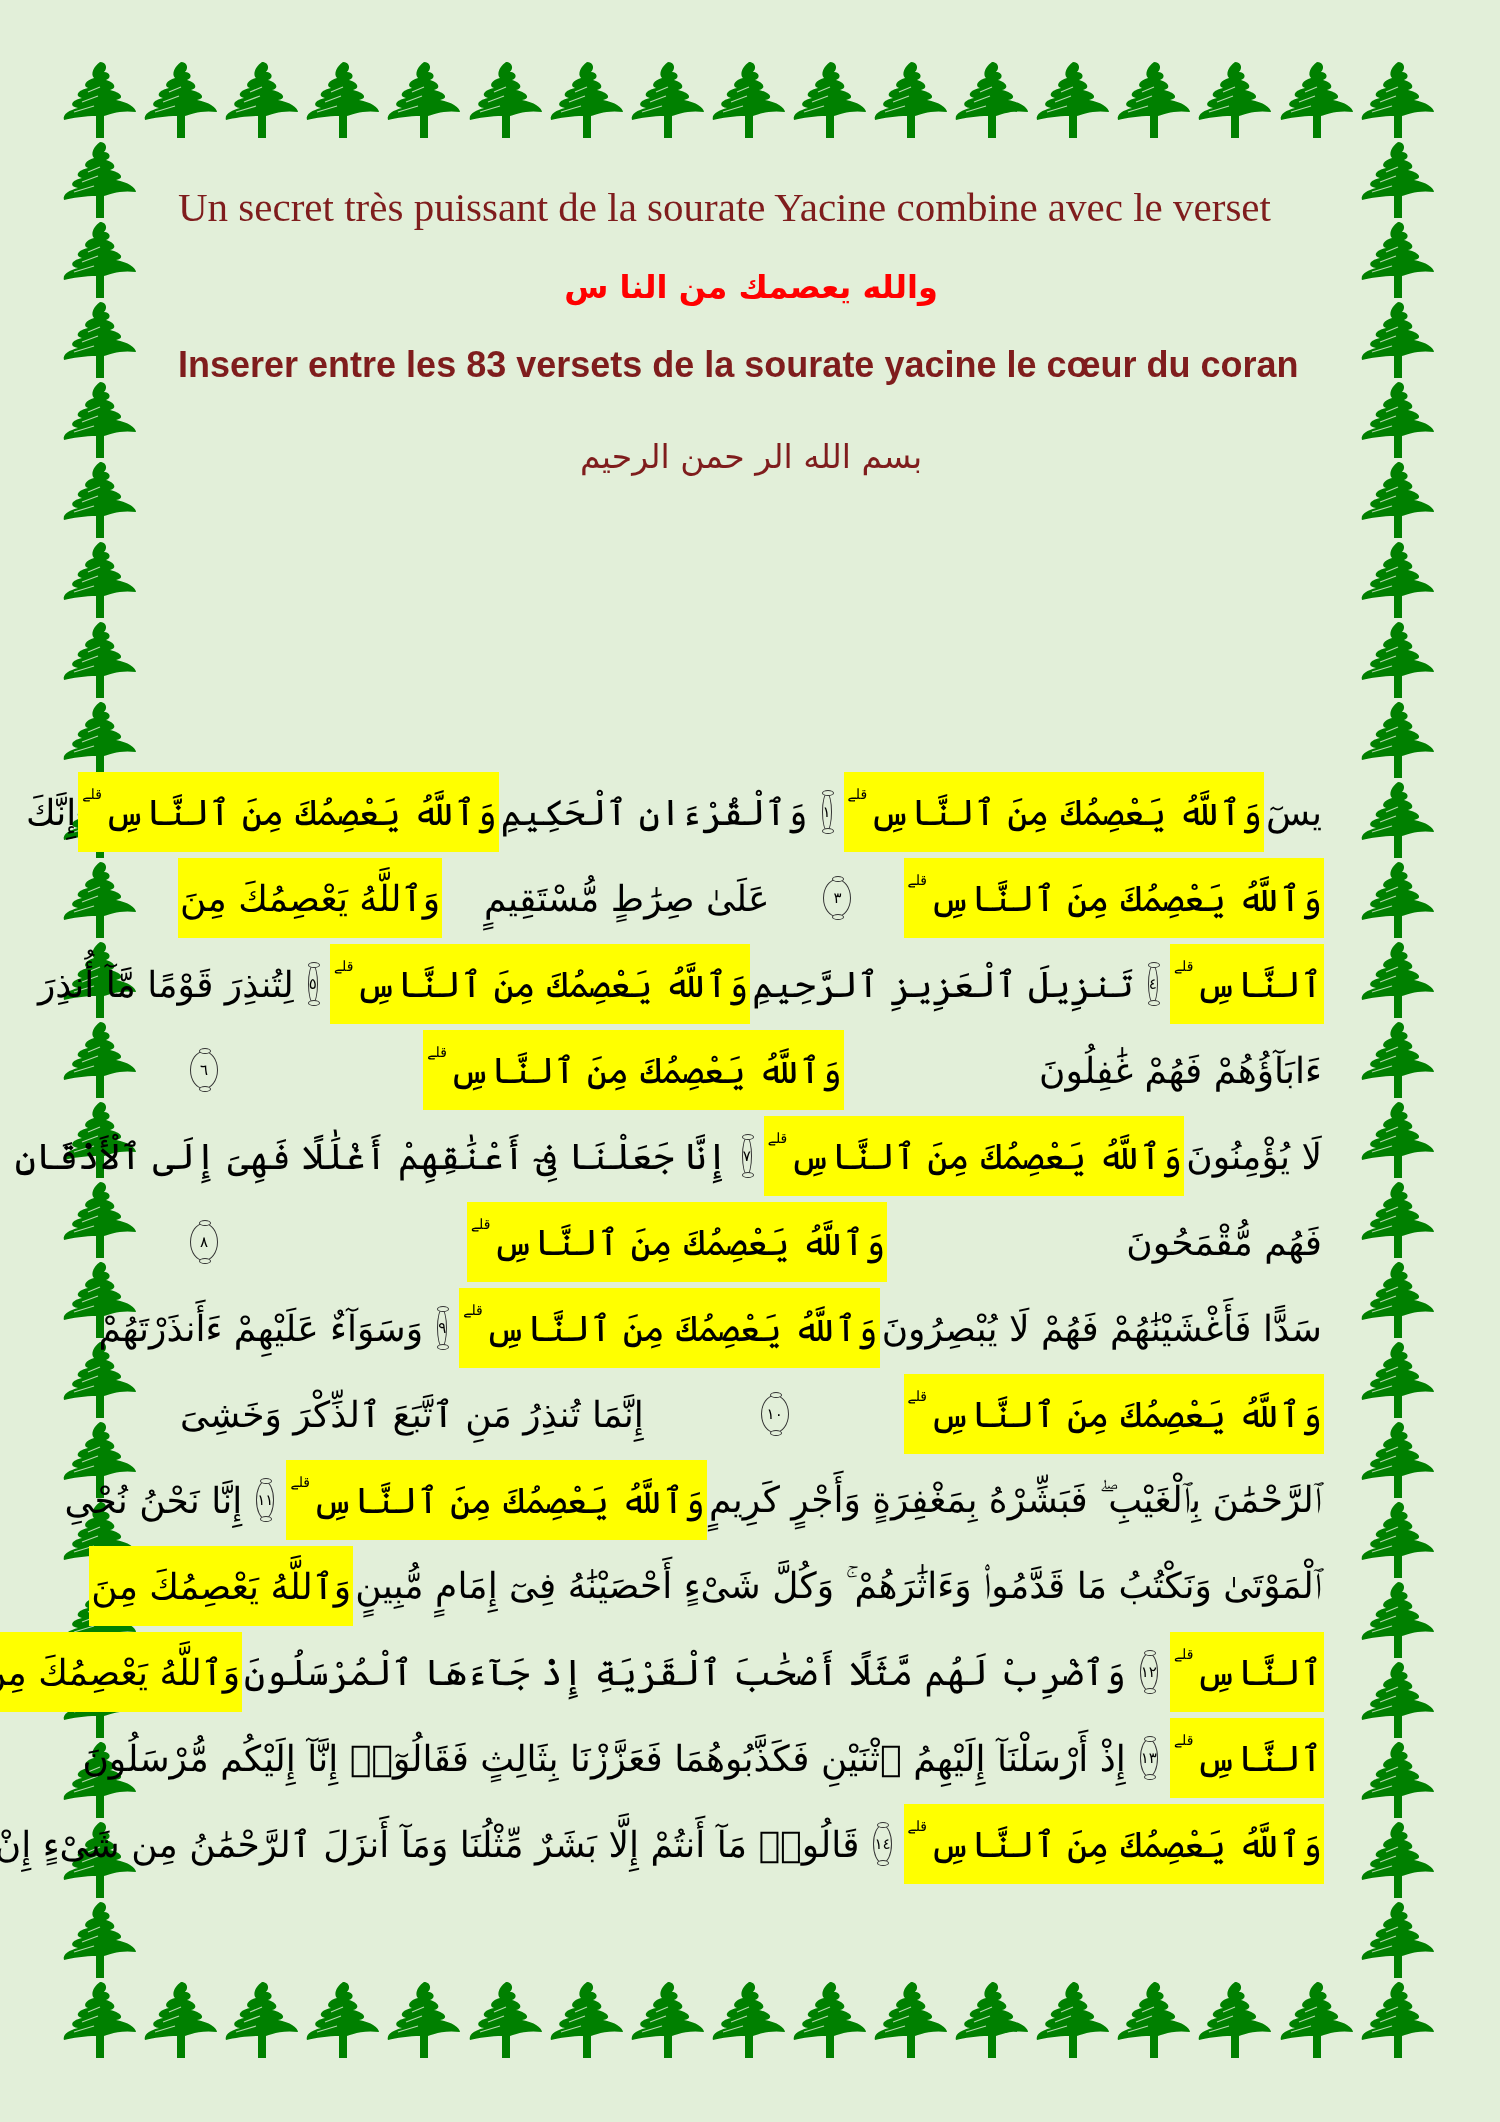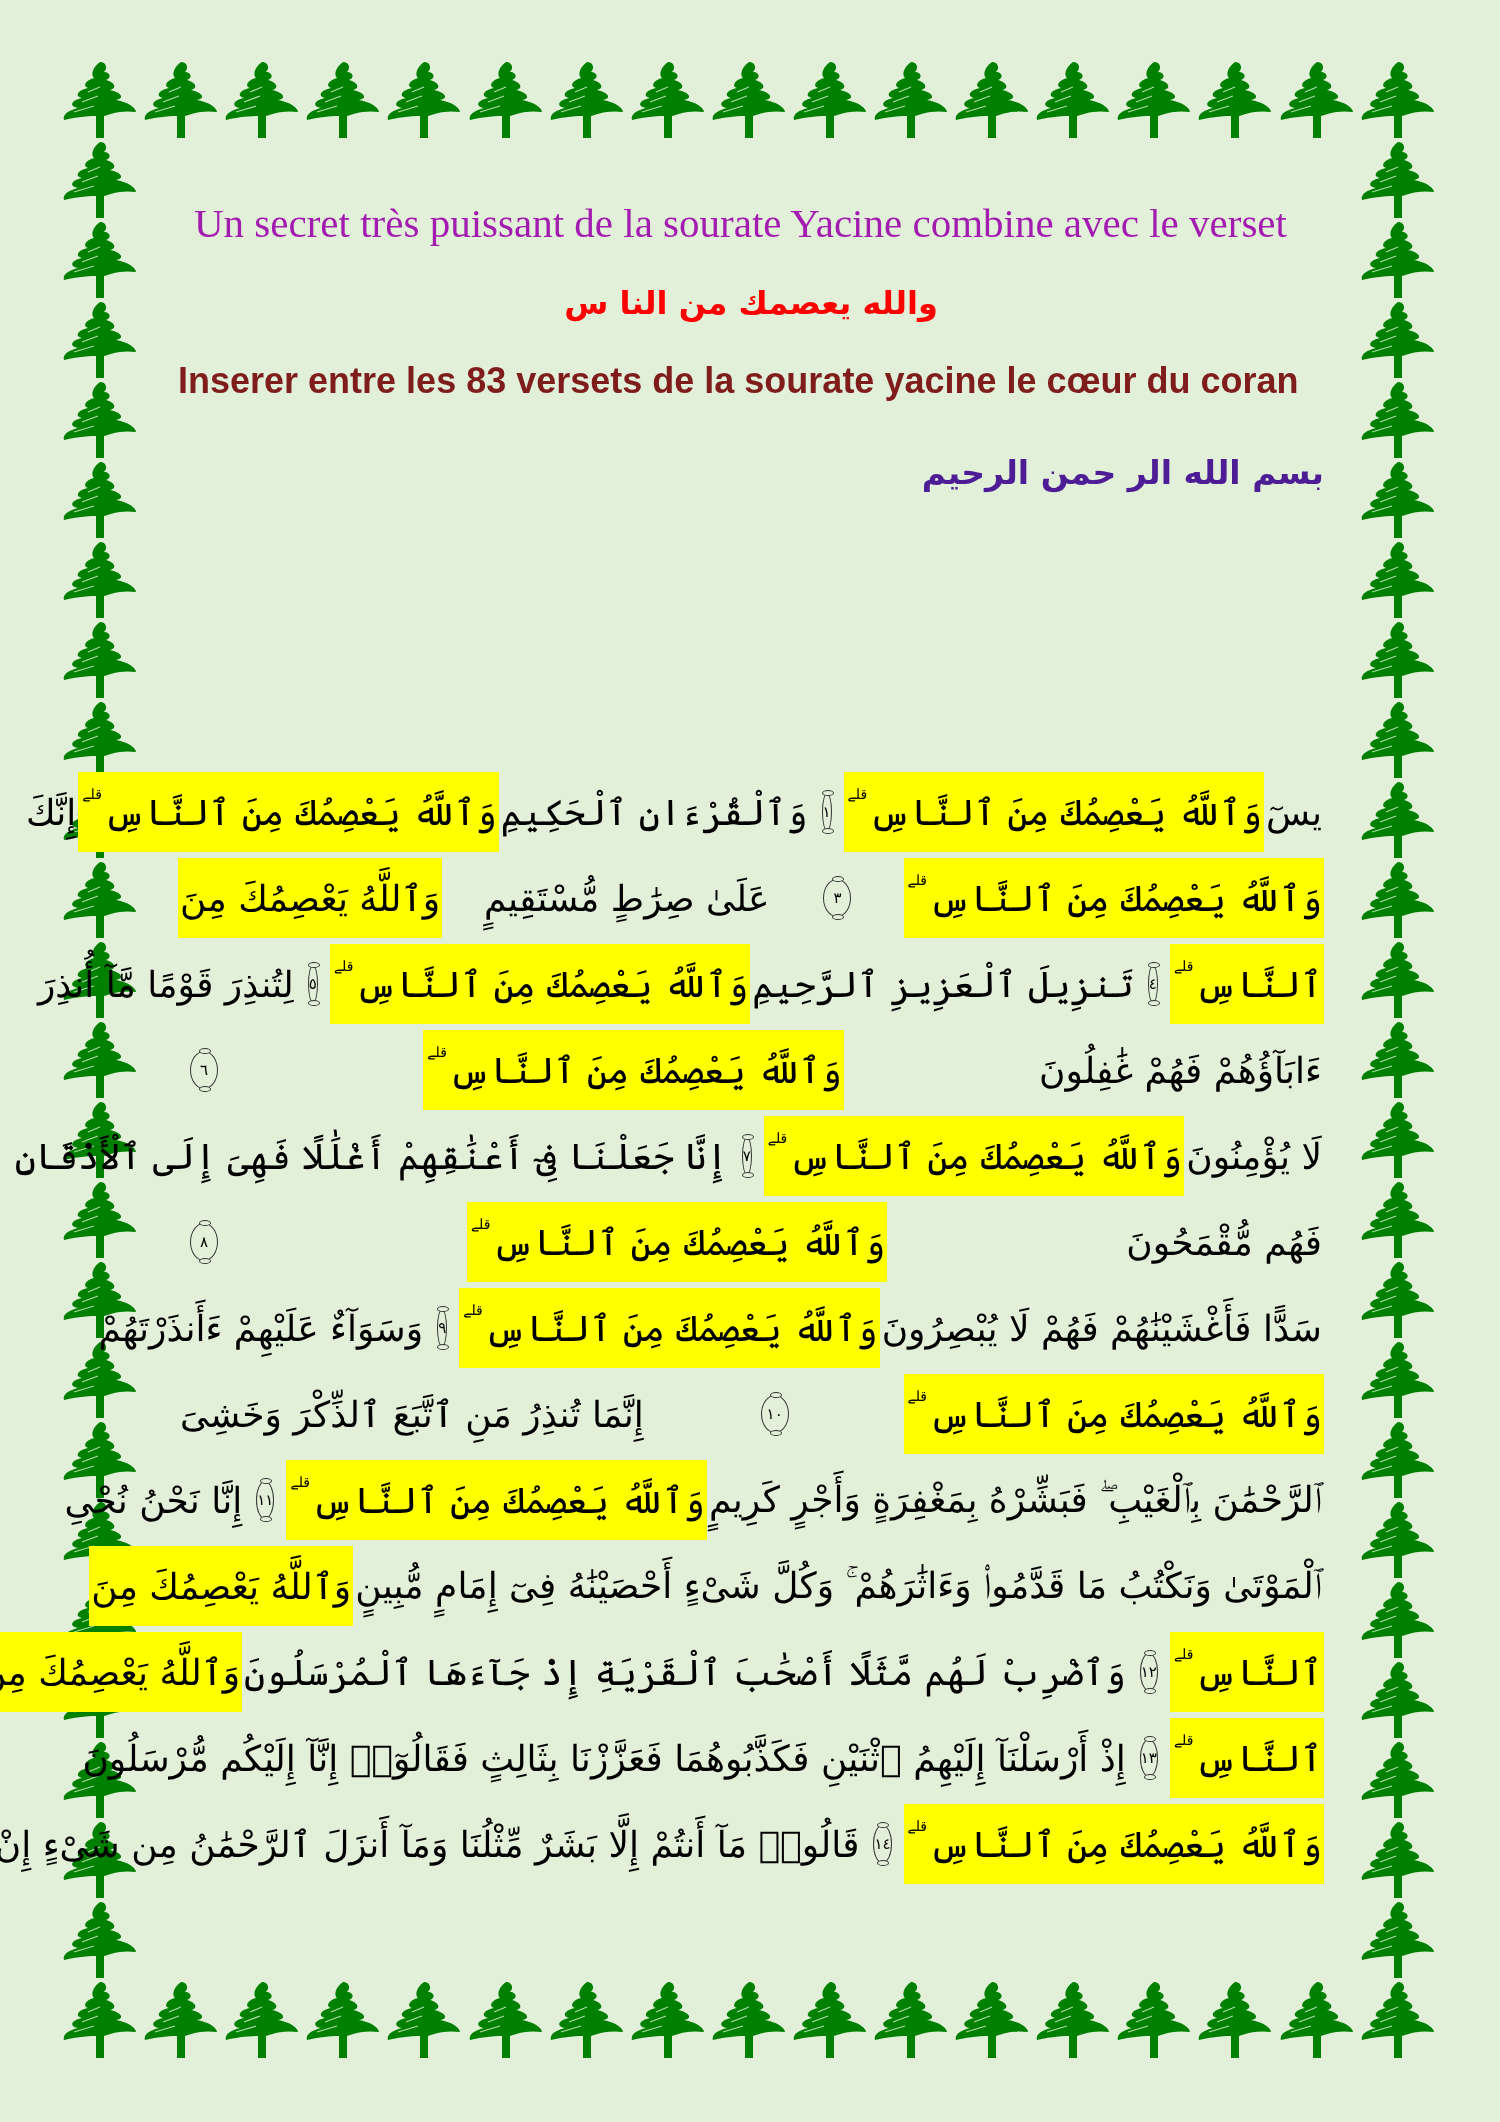--- a/index.html
+++ b/index.html
@@ -17,45 +17,45 @@
   .border-tree svg { width: 100%; height: 100%; display: block; }
   #content {
     position: absolute;
     left: 178px; top: 180px;
     width: 1146px;
   }
   .title {
     font-family: "Liberation Serif", serif;
     font-size: 41px;
     line-height: 54px;
-    color: #a21caf;
-    margin: 16px;
+    color: #7f1d1d;
+    margin: 0;
   }
   .red-arabic {
     text-align: center;
     color: #FF0000;
     font-family: "DejaVu Sans", sans-serif;
     font-weight: bold;
     font-size: 32px;
     margin-top: 34px;
     direction: rtl;
   }
   .subtitle {
     color: #7f1d1d;
     font-family: "Liberation Sans", sans-serif;
     font-weight: bold;
     font-size: 36px;
     line-height: 61px;
     margin-top: 28px;
   }
   .bismillah {
-    text-align: right;
-    color: #4c1d95;
+    text-align: center;
+    color: #7f1d1d;
     font-family: "DejaVu Sans", sans-serif;
-    font-weight: bold;
+    font-weight: normal;
     font-size: 33px;
     margin-top: 42px;
     direction: rtl;
   }
   #verses {
     position: absolute;
     left: 178px; top: 772px;
     width: 1146px;
   }
   .vline {

